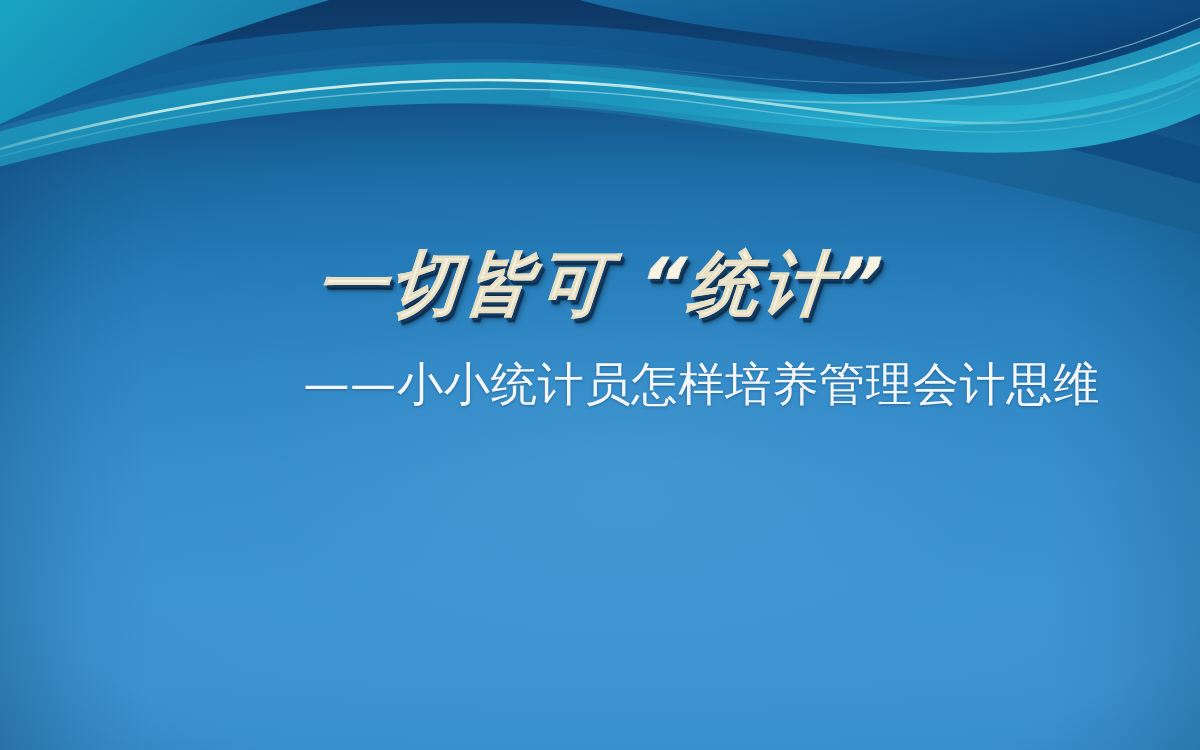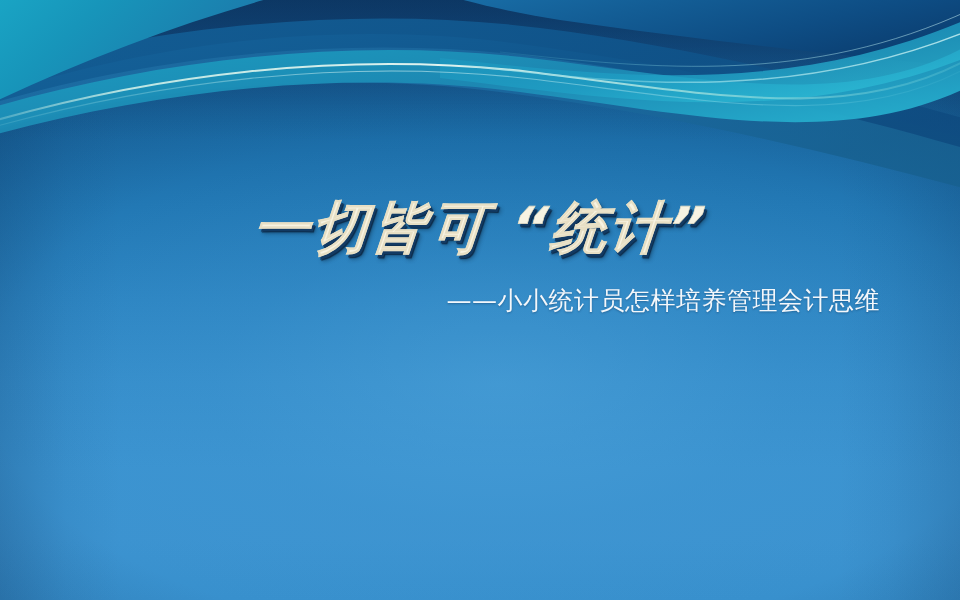--- a/index.html
+++ b/index.html
@@ -114,21 +114,21 @@
     position: absolute;
     left: 0;
     right: 80px;
     top: 286px;
     text-align: right;
     pointer-events: none;
   }
   .subtitle-text {
     display: inline-block;
     font-family: "DejaVu Sans", "Liberation Sans", sans-serif;
-    font-size: 25px;
+    font-size: 37px;
     font-weight: 400;
     color: #f3f7fb;
     letter-spacing: 0.5px;
     line-height: 1.2;
     white-space: nowrap;
     text-shadow: 0 1px 2px rgba(12,45,82,0.40);
   }
 </style>
 </head>
 <body>

